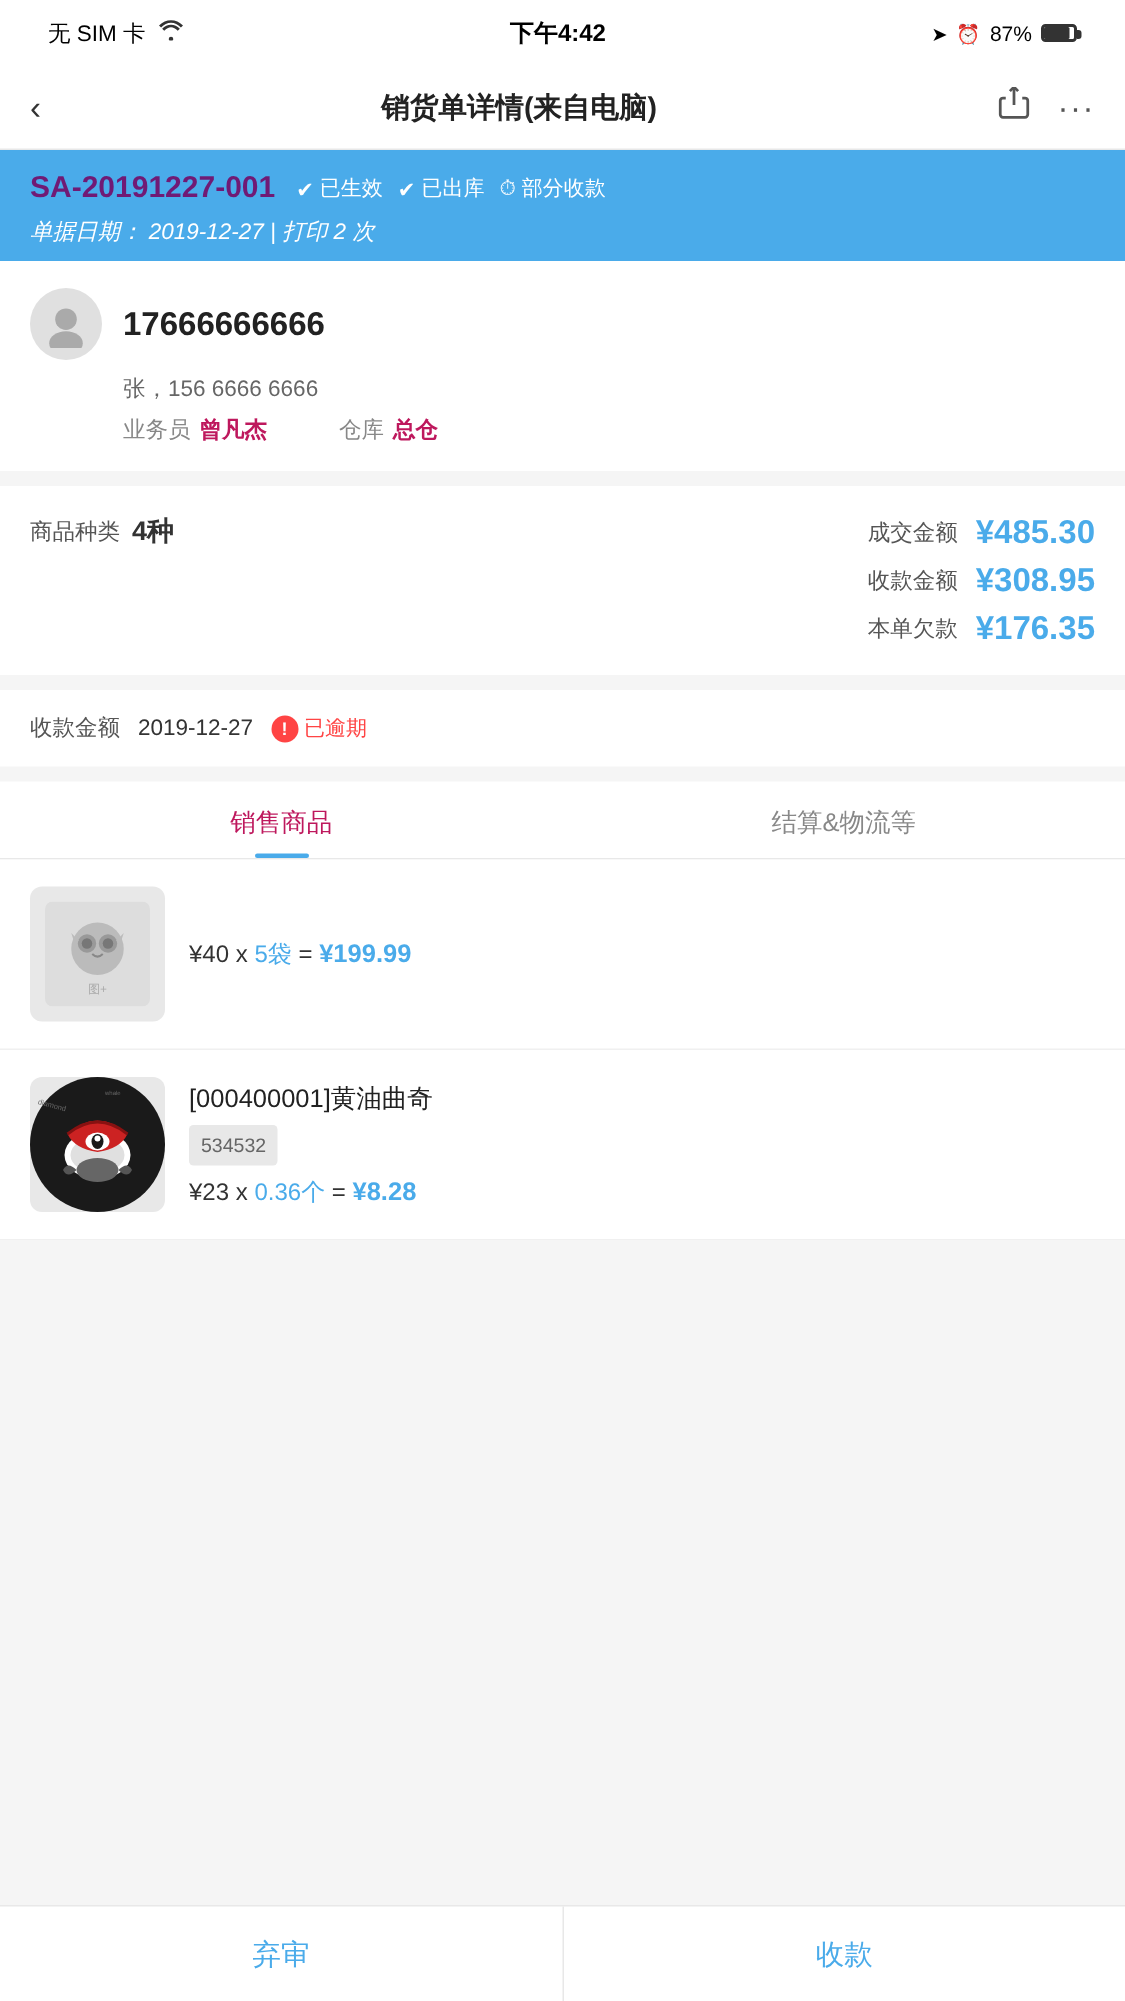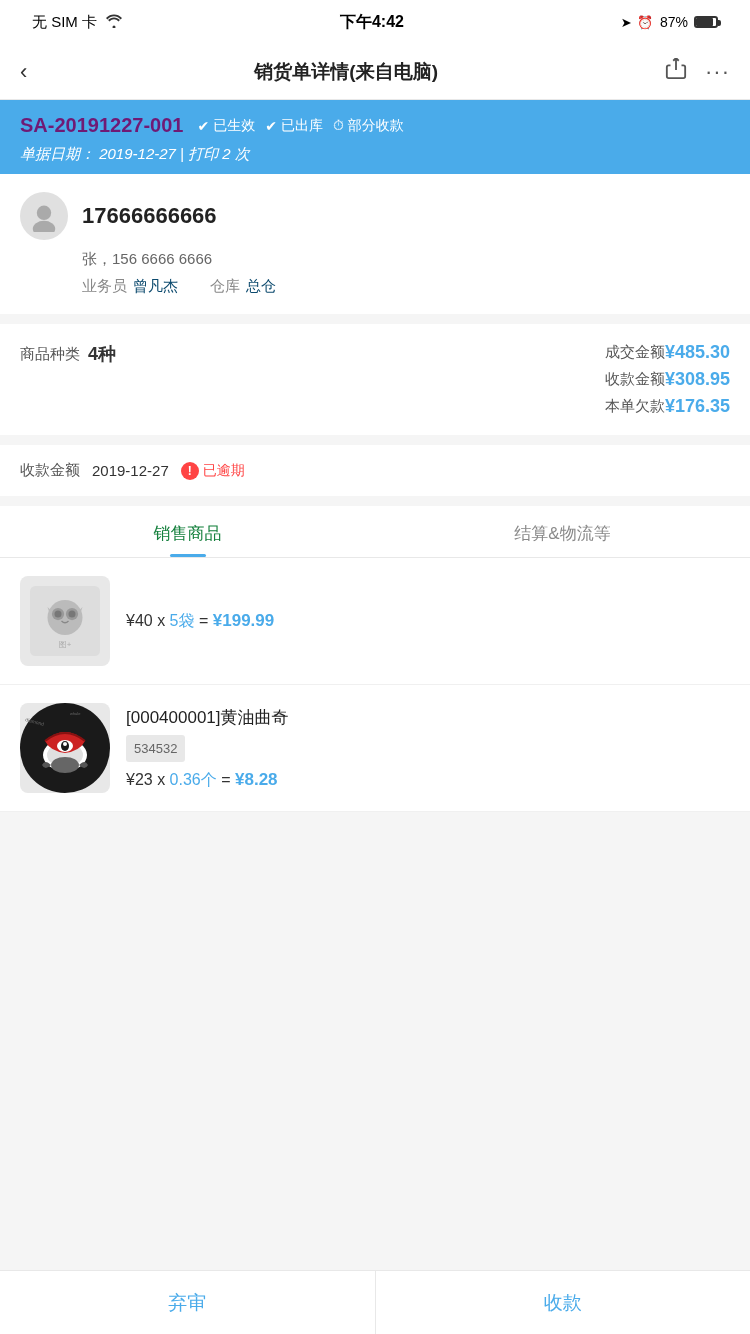--- a/index.html
+++ b/index.html
@@ -132,53 +132,54 @@
       color: #222;
     }
     .customer-info {
       color: #666;
       font-size: 15px;
       margin-bottom: 8px;
       padding-left: 62px;
     }
     .customer-meta {
       display: flex;
-      gap: 32px;
+      gap: 48px;
       padding-left: 62px;
     }
     .meta-item {
       display: flex;
       gap: 6px;
       align-items: center;
       font-size: 15px;
     }
     .meta-label { color: #888; }
-    .meta-value { color: #0c4a6e; }
+    .meta-value { color: #be185d; font-weight: bold; }
 
     
     .stats-card {
       background: #fff;
       padding: 18px 20px;
       margin-bottom: 10px;
       display: flex;
       justify-content: space-between;
       align-items: flex-start;
     }
     .stats-left { font-size: 15px; color: #555; display: flex; align-items: center; gap: 8px; }
     .stats-value-main { font-size: 18px; color: #333; font-weight: 600; }
     .stats-right { text-align: right; }
     .stat-row {
       display: flex;
       justify-content: flex-end;
       align-items: center;
+      gap: 12px;
       margin-bottom: 6px;
     }
     .stat-row:last-child { margin-bottom: 0; }
     .stat-label { font-size: 15px; color: #555; }
-    .stat-amount { font-size: 18px; color: #4AABEA; font-weight: 600; }
+    .stat-amount { font-size: 22px; color: #4AABEA; font-weight: 600; }
 
     
     .due-date-card {
       background: #fff;
       padding: 16px 20px;
       margin-bottom: 10px;
       display: flex;
       align-items: center;
       gap: 12px;
       font-size: 15px;
@@ -213,21 +214,21 @@
     }
     .tab-item {
       flex: 1;
       text-align: center;
       padding: 16px 0 12px;
       font-size: 17px;
       color: #888;
       position: relative;
     }
     .tab-item.active {
-      color: #15803d;
+      color: #be185d;
     }
     .tab-item.active::after {
       content: '';
       display: block;
       position: absolute;
       bottom: 0;
       left: 50%;
       transform: translateX(-50%);
       width: 36px;
       height: 3px;

